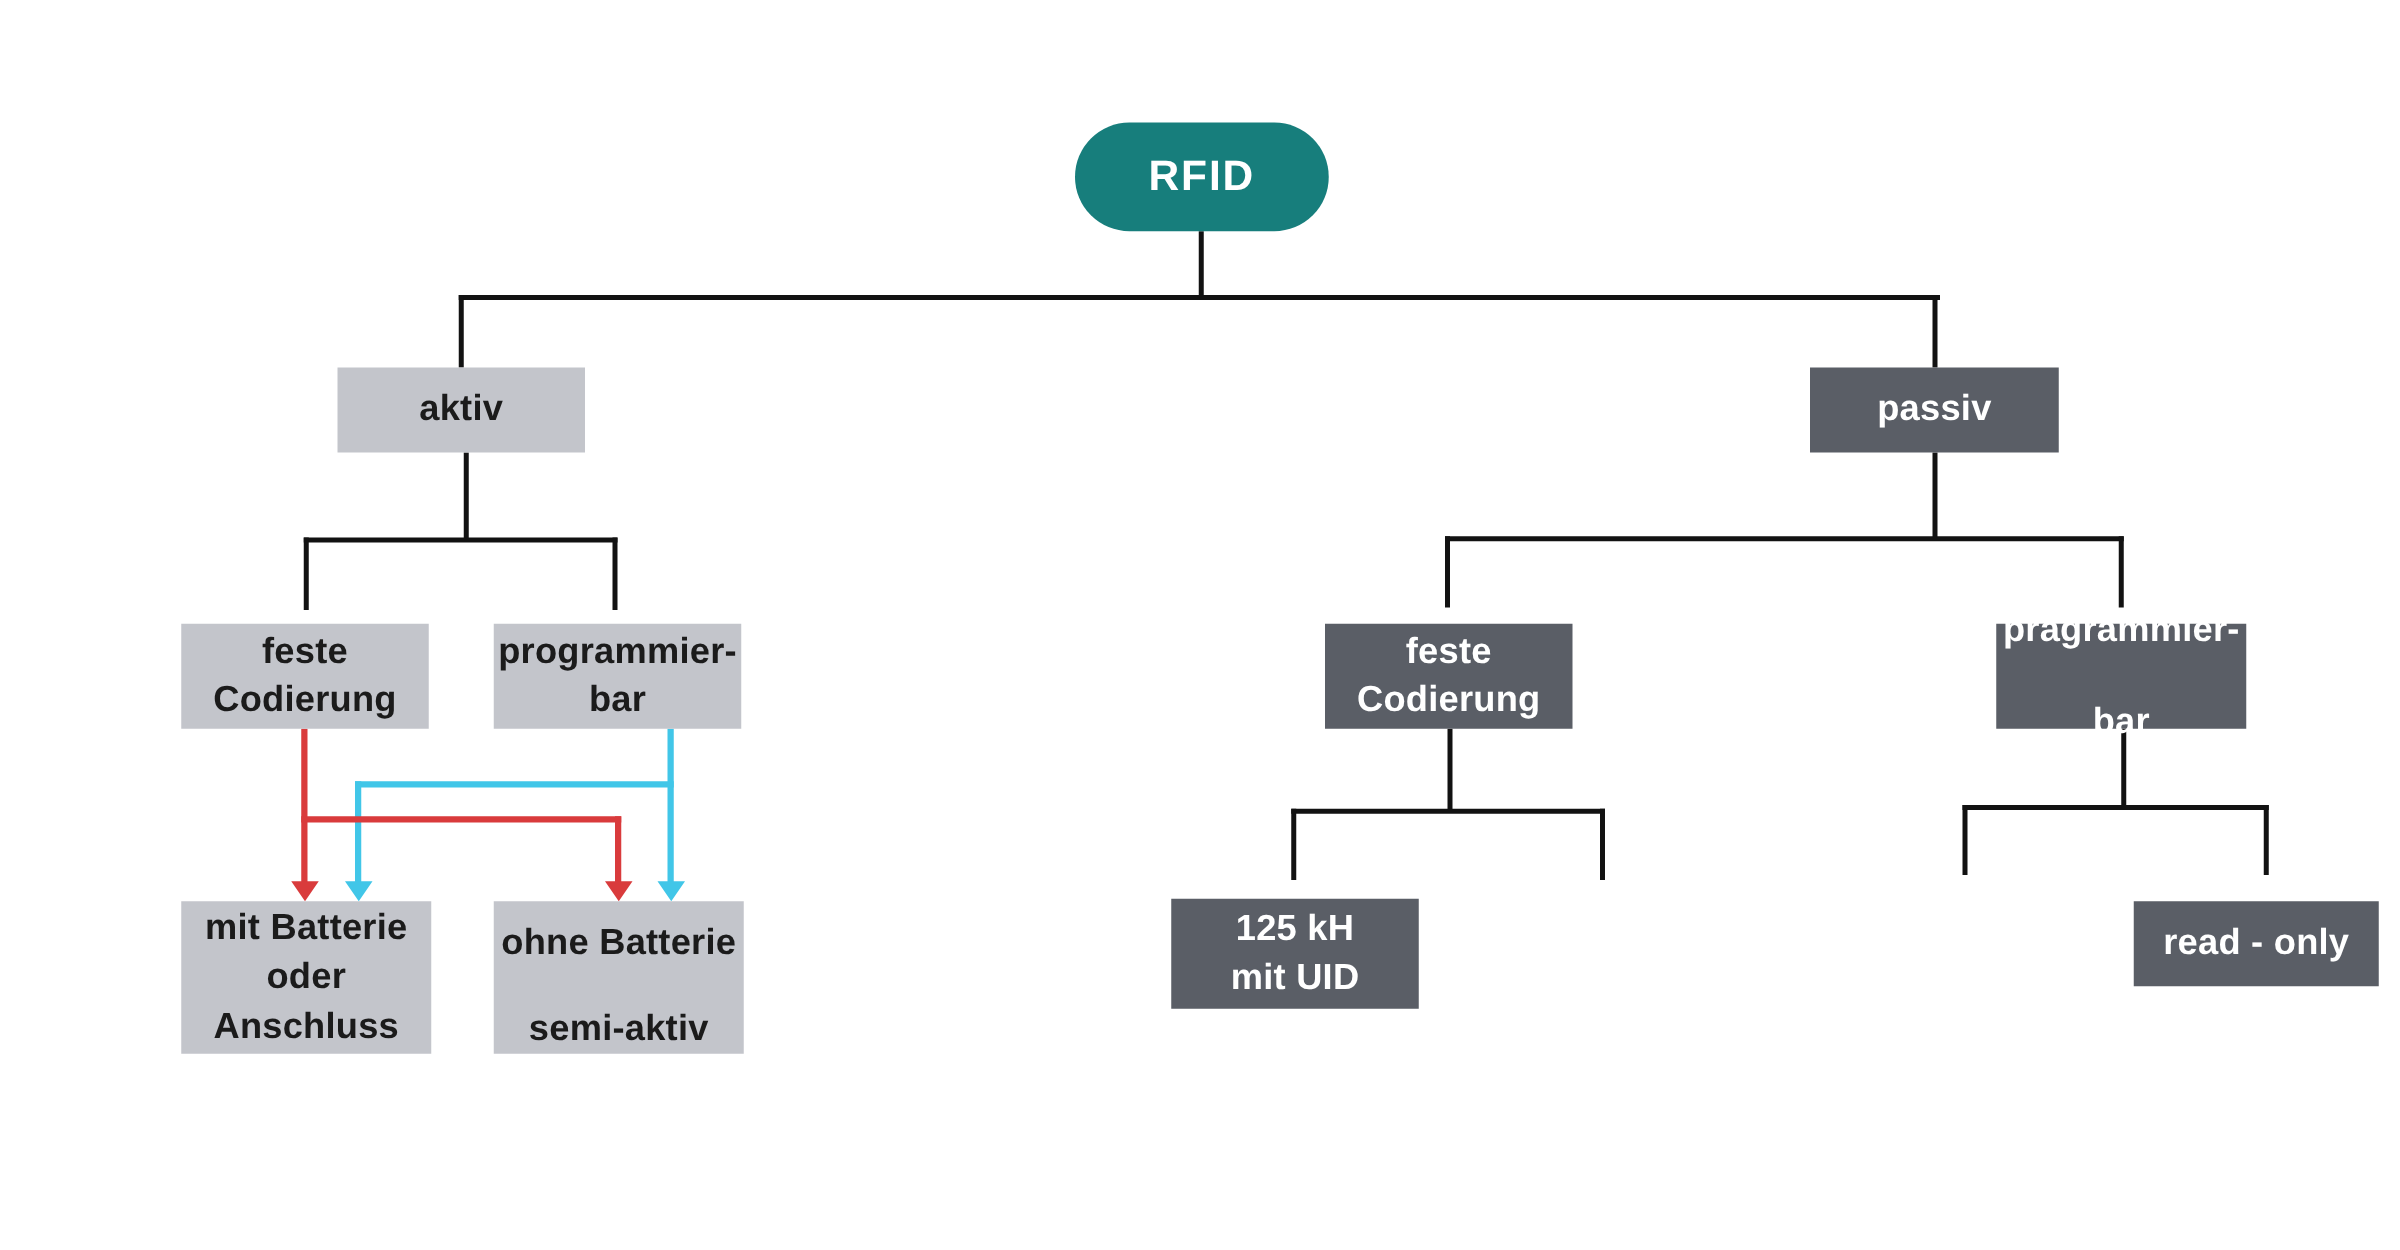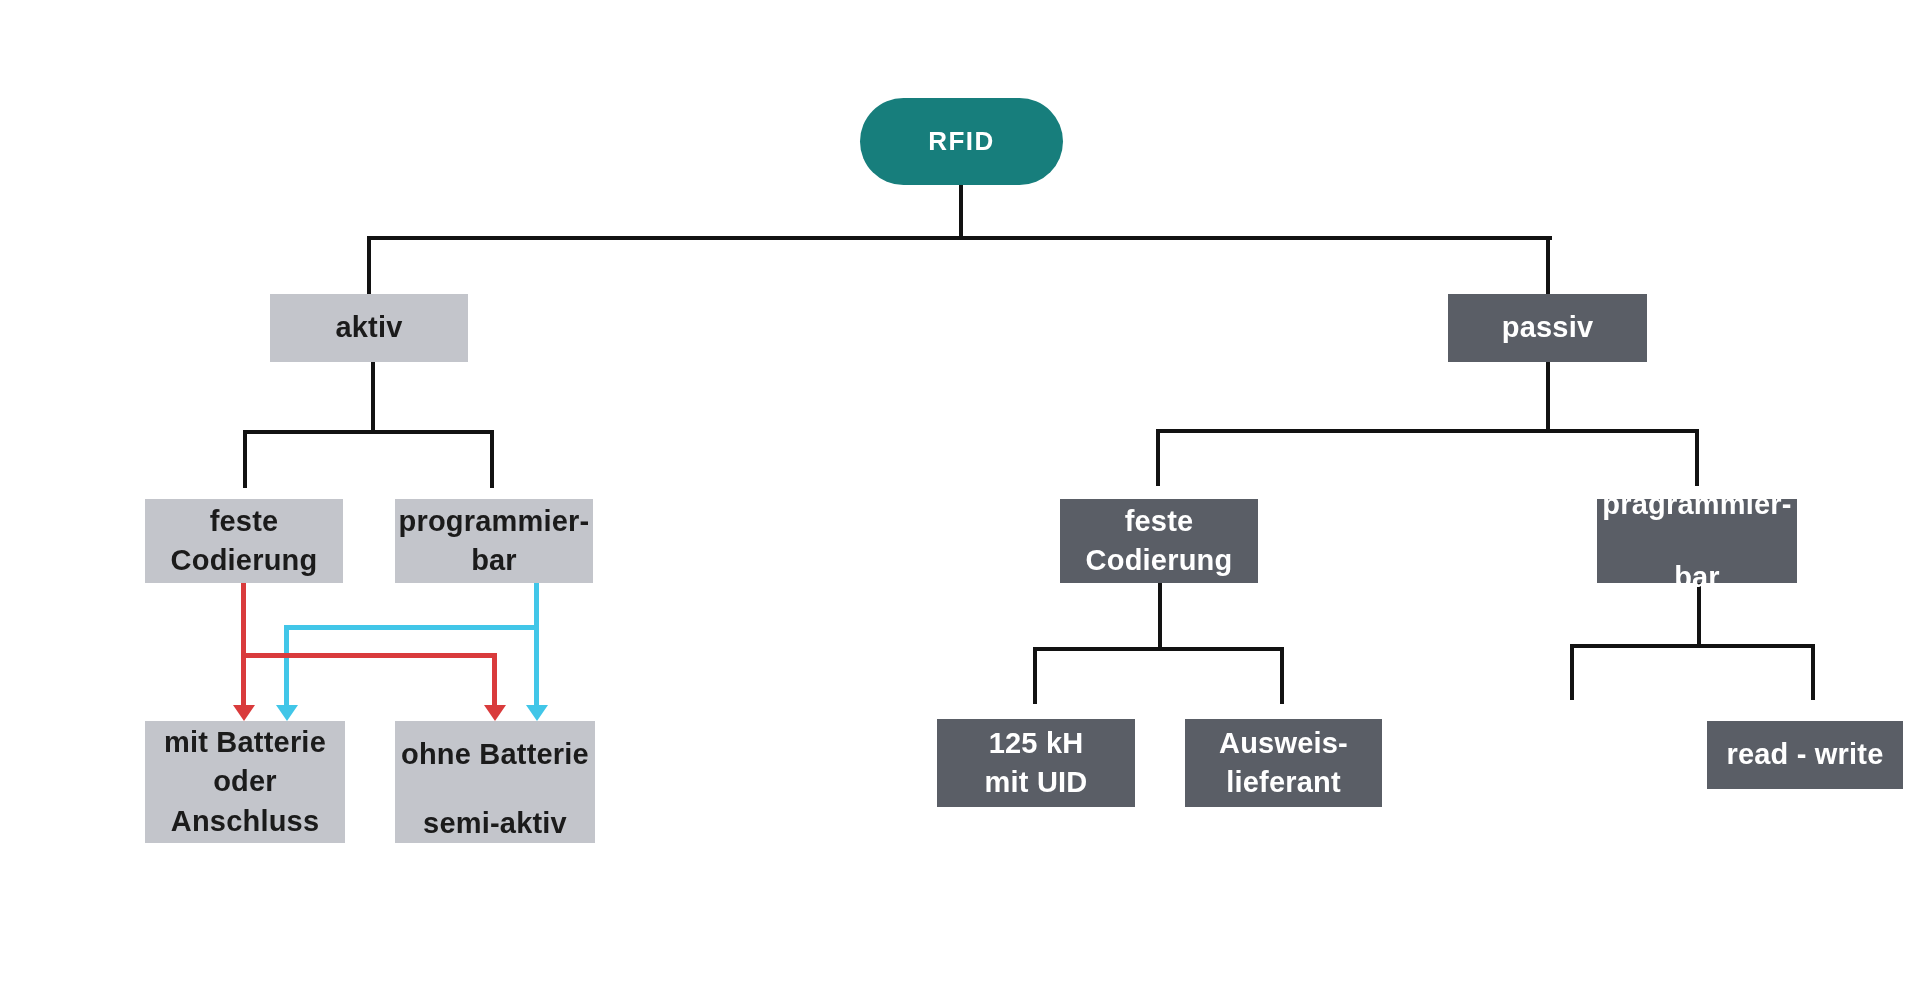--- a/index.html
+++ b/index.html
@@ -24,21 +24,21 @@
     font-size: 29px;
     line-height: 1.36;
     letter-spacing: 0.2px;
   }
   .node.light { background: var(--light-box, #c3c5cb); color: #1b1b1b; }
   .node.dark  { background: var(--dark-box, #5a5e66); color: #ffffff; }
   .node.root {
     background: var(--root-bg, #177e7c);
     color: #ffffff;
     border-radius: 44px;
-    font-size: 26px;
+    font-size: 34px;
     letter-spacing: 1.5px;
   }
   .line {
     position: absolute;
     background: var(--line-color, #121212);
   }
   .line.red  { background: var(--red-arrow, #d93b3c); }
   .line.cyan { background: var(--cyan-arrow, #41c6e8); }
   .arrowhead {
     position: absolute;
@@ -135,23 +135,19 @@
   <div class="node dark" style="left:1597px; top:499px; width:200px; height:84px;gap:34px;">
     <span>pragrammier-</span>
     <span>bar</span>
   </div>
 
   <div class="node dark" style="left:937px; top:719px; width:198px; height:88px;">
     <span>125 kH</span>
     <span>mit UID</span>
   </div>
 
-  <div class="node dark" style="left:1185px; top:719px; width:197px; height:88px;">
-    <span>Ausweis-</span>
-    <span>lieferant</span>
-  </div>
 
 
   <div class="node dark" style="left:1707px; top:721px; width:196px; height:68px;">
-    <span>read - write</span>
+    <span>read - only</span>
   </div>
 
 </div>
 
 </body></html>

